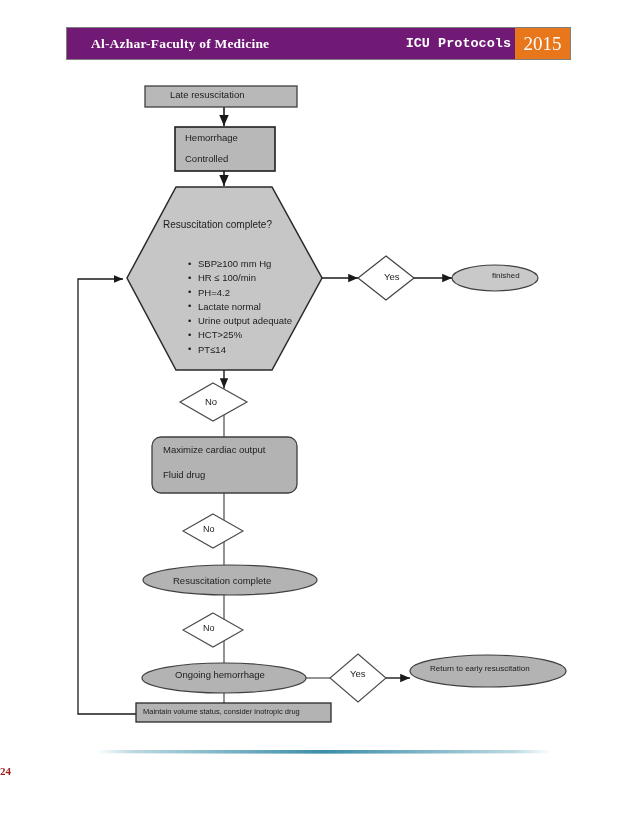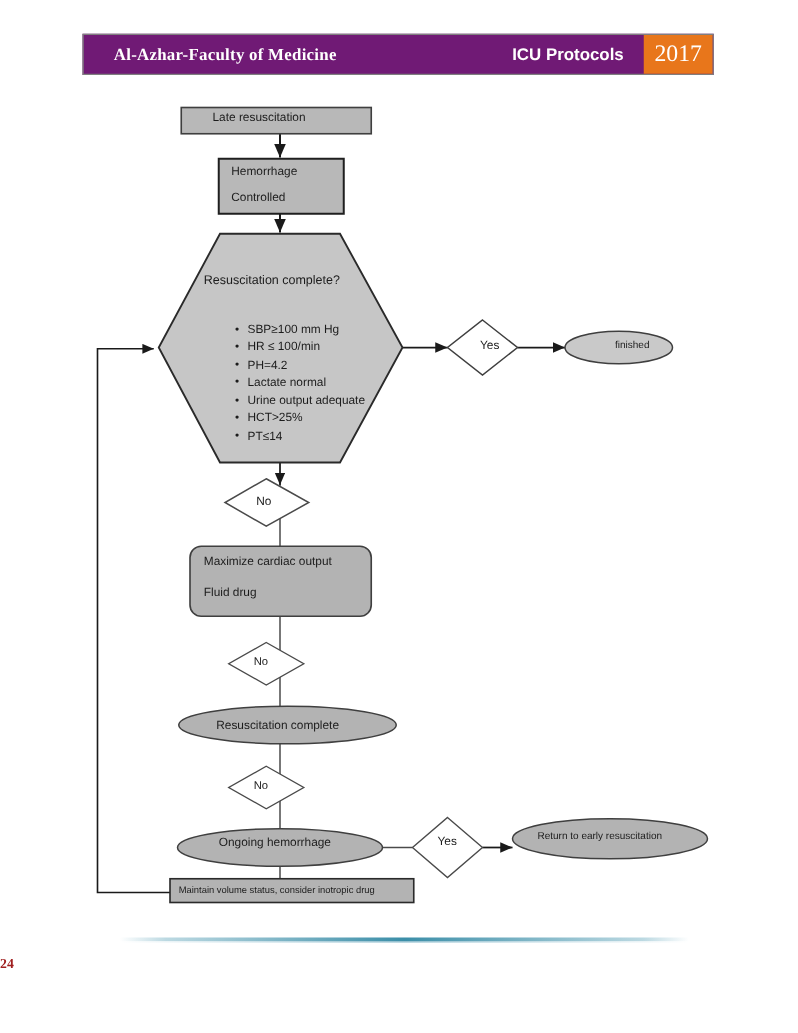--- a/index.html
+++ b/index.html
@@ -39,23 +39,23 @@
     left: 24px;
     color: #ffffff;
     font-family: "Liberation Serif", serif;
     font-weight: bold;
     font-size: 13.5px;
     letter-spacing: 0.2px;
     white-space: nowrap;
   }
   #header-doc-title {
     position: absolute;
-    right: 16px;
+    right: 4px;
     color: #ffffff;
-    font-family: Liberation Sans, sans-serif;
+    font-family: Liberation Mono, monospace;
     font-weight: bold;
     font-size: 13.5px;
     white-space: nowrap;
   }
   #header-year-box {
     flex: 0 0 auto;
     width: 55px;
     background: #e8761b;
     display: flex;
     align-items: center;
@@ -161,21 +161,21 @@
 </style>
 </head>
 <body>
 
 <div id="header-banner">
   <div id="header-title-wrap">
     <span id="header-institution">Al-Azhar-Faculty of Medicine</span>
     <span id="header-doc-title">ICU Protocols</span>
   </div>
   <div id="header-year-box">
-    <span>2017</span>
+    <span>2015</span>
   </div>
 </div>
 
 <svg id="flowchart" viewBox="0 0 638 826">
   <defs>
     <marker id="arrow" markerWidth="8" markerHeight="8" refX="7" refY="3" orient="auto" markerUnits="strokeWidth">
       <path d="M0,0 L7,3 L0,6 z" fill="#1a1a1a"></path>
     </marker>
   </defs>
 

